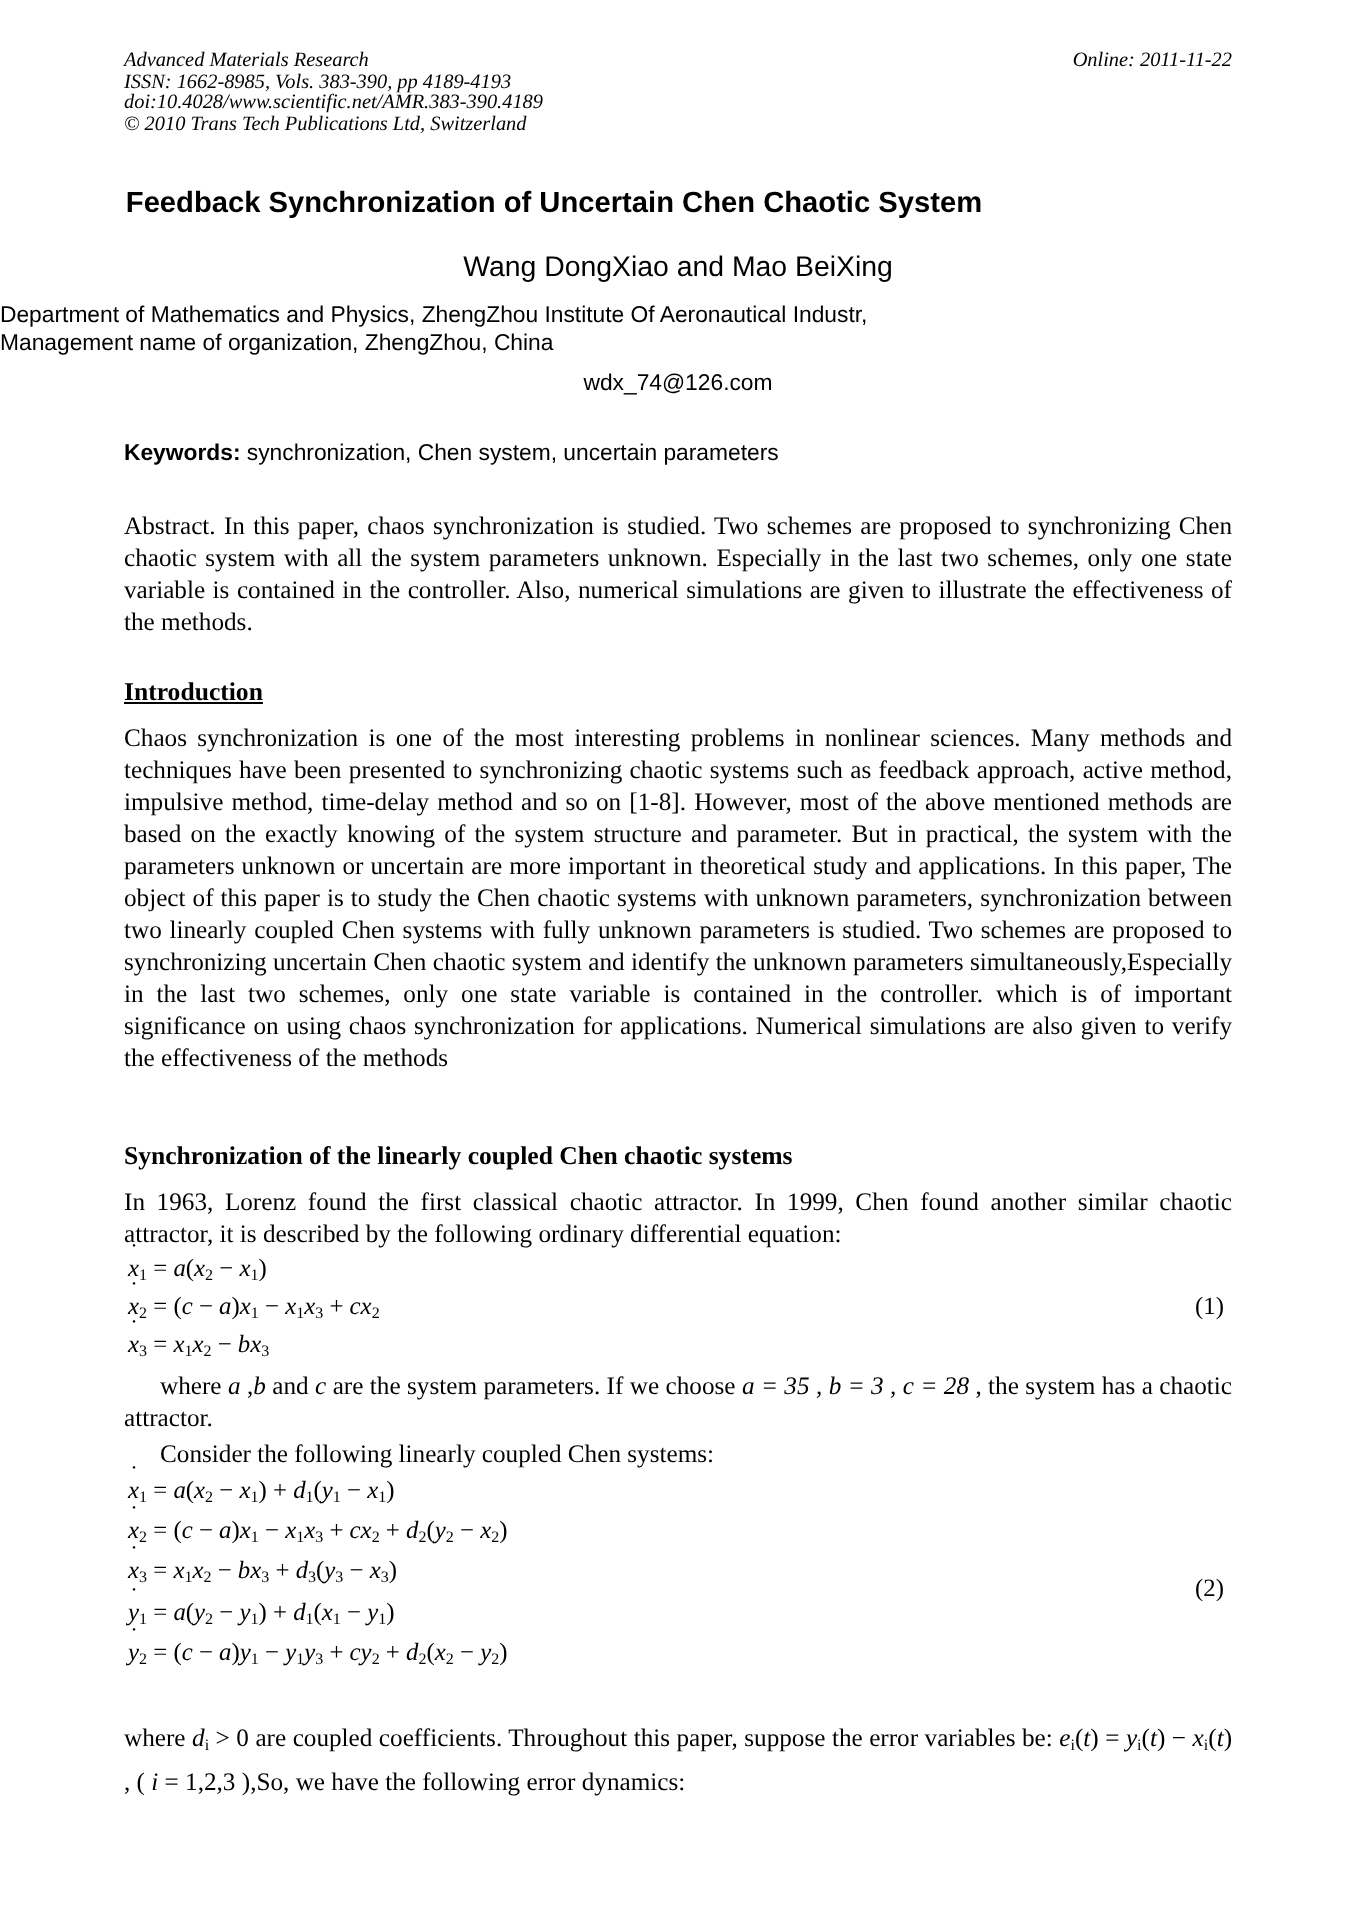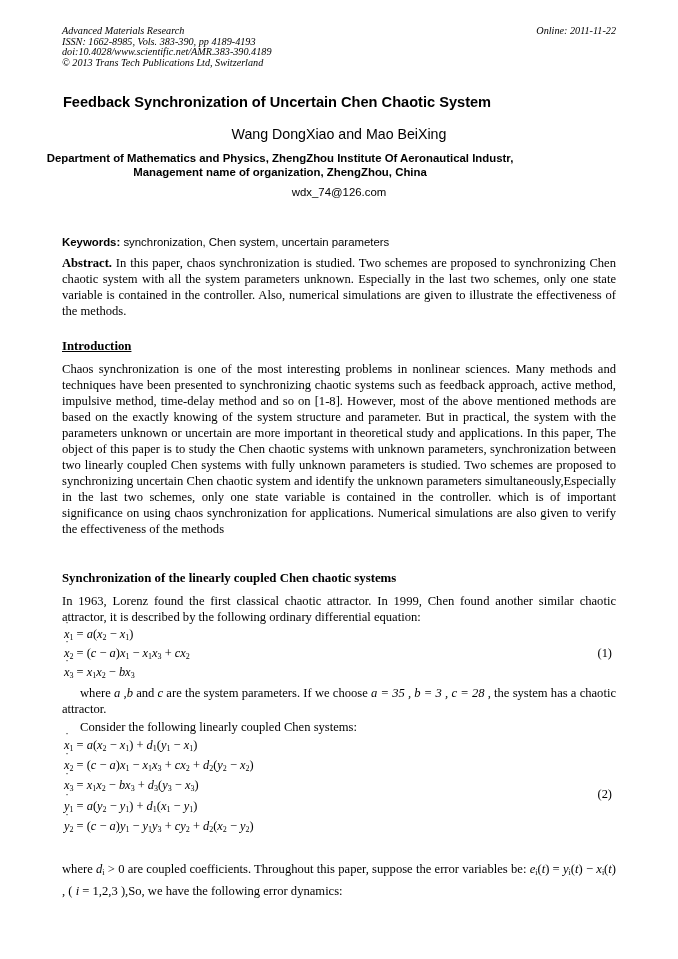--- a/index.html
+++ b/index.html
@@ -21,39 +21,39 @@
 
   .title {
     position: absolute; left: 0; width: 554px; top: 82px; text-align: center;
     font-family: "Liberation Sans", sans-serif; font-weight: bold; font-size: 14.6px;
   }
   .authors {
     position: absolute; left: 0; width: 678px; top: 114px; text-align: center;
     font-family: "Liberation Sans", sans-serif; font-size: 14.2px;
   }
   .affil {
-    position: absolute; left: 0; width: 560px; top: 139px; text-align: center;
-    font-family: "Liberation Sans", sans-serif; font-size: 11.4px; line-height: 14px; font-weight: bold;
+    position: absolute; left: 0; width: 560px; top: 139px; text-align: left;
+    font-family: "Liberation Sans", sans-serif; font-size: 11.4px; line-height: 14px;
   }
   .email {
     position: absolute; left: 0; width: 678px; top: 174px; text-align: center;
     font-family: "Liberation Sans", sans-serif; font-size: 11.4px;
   }
   .keywords {
     position: absolute; left: 62px; top: 209px; width: 556px;
-    font-family: "Liberation Sans", sans-serif; font-size: 11.4px; margin-top: 15px;
+    font-family: "Liberation Sans", sans-serif; font-size: 11.4px;
   }
   .keywords b { font-weight: bold; }
 
   .para {
     position: absolute; left: 62px; width: 554px;
     font-family: "Liberation Serif", serif; font-size: 12.6px; line-height: 16px;
     text-align: justify;
   }
-  .para b { font-weight: bold; }
+  .para b { font-weight: normal; }
 
   .section-heading {
     position: absolute; left: 62px;
     font-family: "Liberation Serif", serif; font-weight: bold; font-size: 12.8px;
   }
 
   .eq {
     position: absolute; left: 64px;
     font-family: "Liberation Serif", serif; font-style: italic; font-size: 12.4px;
     line-height: 16px; white-space: nowrap;
@@ -73,21 +73,21 @@
 </style>
 </head>
 <body>
 
 <div class="page">
 
   <div class="header-left">
     <div>Advanced Materials Research</div>
     <div>ISSN: 1662-8985, Vols. 383-390, pp 4189-4193</div>
     <div>doi:10.4028/www.scientific.net/AMR.383-390.4189</div>
-    <div>© 2013 Trans Tech Publications Ltd, Switzerland</div>
+    <div>© 2010 Trans Tech Publications Ltd, Switzerland</div>
   </div>
   <div class="header-right">Online: 2011-11-22</div>
 
   <div class="title">Feedback Synchronization of Uncertain Chen Chaotic System</div>
   <div class="authors">Wang DongXiao and Mao BeiXing</div>
   <div class="affil">
     <div>Department of Mathematics and Physics, ZhengZhou Institute Of Aeronautical Industr,</div>
     <div>Management name of organization, ZhengZhou, China</div>
   </div>
   <div class="email">wdx_74@126.com</div>

